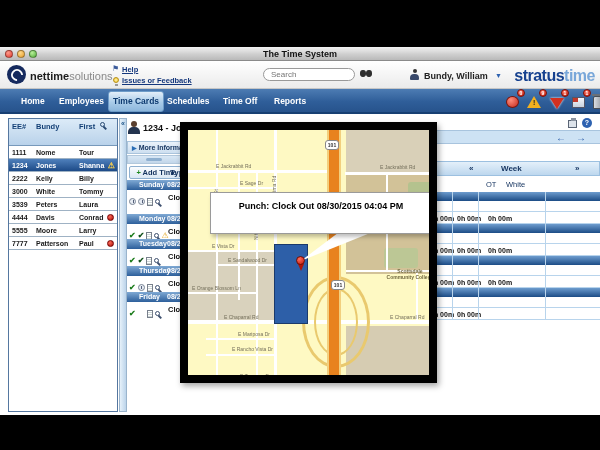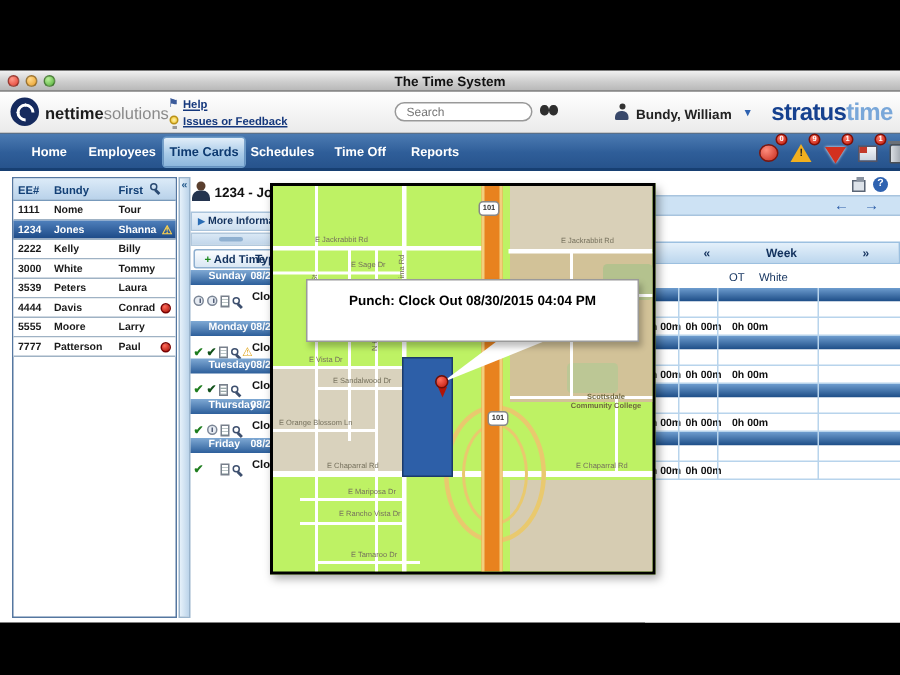--- a/index.html
+++ b/index.html
@@ -50,21 +50,21 @@
   .msg-ico{position:absolute;left:1px;top:5px;width:13px;height:11px;background:linear-gradient(#f4f6f9,#c9d2de);border:1px solid #556}
   .msg-ico::after{content:"";position:absolute;left:0;top:0;width:5px;height:4px;background:#c2392b}
   .trash{position:absolute;left:1px;top:4px;width:11px;height:13px;background:linear-gradient(90deg,#d9dde2,#8e959e);border:1px solid #4a4f55;border-radius:2px 2px 1px 1px}
   .trash::before{content:"";position:absolute;left:-2px;top:-3px;width:13px;height:2px;background:#6a7078}
 
   
   .content{left:0;top:114px;width:600px;height:301px;background:#fff}
 
   
   .emp-panel{position:absolute;left:8px;top:4px;width:110px;height:294px;background:#fff;border:1px solid #5577a0}
-  .emp-head{position:relative;height:15px;background:linear-gradient(#dcebf8,#b9d2ea);border-bottom:1px solid #7799bb;font-size:7.5px;font-weight:bold;color:#123f75}
+  .emp-head{position:relative;height:27px;background:linear-gradient(#dcebf8,#b9d2ea);border-bottom:1px solid #7799bb;font-size:7.5px;font-weight:bold;color:#123f75}
   .emp-row{position:relative;height:13px;border-bottom:1px solid #9fb2c4;font-size:7px;font-weight:bold;color:#1a1a1a;background:#fff}
   .emp-row.sel{background:linear-gradient(#4f80bc,#1d4a87);color:#fff}
   .c-ee{position:absolute;left:3px;top:3px}.c-last{position:absolute;left:27px;top:3px}.c-first{position:absolute;left:70px;top:3px}
   .dot{position:absolute;right:3px;top:3px;width:7px;height:7px;border-radius:50%;background:radial-gradient(circle at 35% 30%,#ff6a5a,#a81106);border:1px solid #700}
   .row-warn{position:absolute;right:2px;top:2px;font-size:8px;color:#ffd24a;line-height:9px}
   .mini-mag{position:absolute;right:12px;top:3px;width:5px;height:5px;border:1.5px solid #2a4a72;border-radius:50%}
   .mini-mag::after{content:"";position:absolute;right:-3px;bottom:-2px;width:4px;height:1.5px;background:#2a4a72;transform:rotate(45deg)}
 
   .collapse-strip{position:absolute;left:119px;top:4px;width:8px;height:294px;background:linear-gradient(90deg,#e6f1fa,#bcd4ea);border:1px solid #9ab4cc;font-size:7px;font-weight:bold;color:#245a8c;text-align:center;line-height:10px}
 
@@ -103,21 +103,21 @@
   .rp-arrow{position:absolute;top:1px;font-size:10px;font-weight:bold;color:#2a5ca8}
   .rp-status-row{position:absolute;left:0;top:31px;width:170px;height:15px;background:#f2f7fc;font-size:7.5px;font-weight:bold;color:#111}
   .rp-week{position:absolute;left:0;top:47px;width:170px;height:15px;background:linear-gradient(#e4f0fa,#bdd7ee);border:1px solid #9cc0e0;font-size:8px;font-weight:bold;color:#13325e}
   .rp-cols{position:absolute;left:0;top:63px;width:170px;height:14px;font-size:7.5px;font-weight:normal;color:#13325e}
   .rp-bar{position:absolute;left:0;width:170px;height:9px;background:linear-gradient(#6d9cce,#1c4c86)}
   .rp-row{position:absolute;left:0;width:170px;border-bottom:1px solid #b8d4ec;background:#fff}
   .rp-val{position:absolute;top:3px;font-size:7px;font-weight:bold;color:#111;white-space:nowrap}
   .rp-vline{position:absolute;top:78px;height:128px;border-left:1px solid #b8d4ec}
 
   
-  .map{position:absolute;left:180px;top:8px;width:257px;height:261px;background:#bef264;border:2px solid #000000;overflow:hidden;z-index:50;box-shadow:2px 3px 6px rgba(0,0,0,.35)}
+  .map{position:absolute;left:180px;top:8px;width:257px;height:261px;background:#fef9c3;border:8px solid #000000;overflow:hidden;z-index:50;box-shadow:2px 3px 6px rgba(0,0,0,.35)}
   .blk{position:absolute}
   .road{position:absolute;background:#fff}
   .hwy{position:absolute;left:139px;top:0;width:14px;height:257px;background:#e8821e;border-left:2px solid #f2cf7e;border-right:2px solid #f2cf7e}
   .loop{position:absolute;left:114px;top:146px;width:68px;height:92px;border:3px solid #e9c96e;border-radius:50%}
   .loop2{position:absolute;left:126px;top:158px;width:44px;height:68px;border:2px solid #e9c96e;border-radius:50%}
   .shield{position:absolute;width:14px;height:10px;background:#fff;border:1px solid #888;border-radius:3px;font-size:5px;font-weight:bold;color:#333;text-align:center;line-height:8px}
   .bluerect{position:absolute;left:86px;top:114px;width:34px;height:80px;background:#2d5fa8;border:1px solid #1b3a6b}
   .ml{position:absolute;font-size:5px;color:#75705c;white-space:nowrap}
   .mlv{transform:rotate(-90deg);transform-origin:0 0}
   .poi{position:absolute;left:196px;top:138px;width:52px;font-size:5px;line-height:6px;color:#70683f;text-align:center;font-weight:bold}
@@ -288,21 +288,21 @@
 
     <div class="rp">
       <span class="rp-print"></span>
       <span class="rp-help">?</span>
       <div class="rp-arrowsbar">
         <span class="rp-arrow" style="left:126px">←</span>
         <span class="rp-arrow" style="left:146px">→</span>
       </div>
       <div class="rp-week">
         <span style="position:absolute;left:38px;top:2px">«</span>
-        <span style="position:absolute;left:70px;top:2px;width:40px;text-align:center">Week</span>
+        <span style="position:absolute;left:70px;top:2px;width:40px;text-align:left">Week</span>
         <span style="position:absolute;left:144px;top:2px">»</span>
       </div>
       <div class="rp-cols">
         <span style="position:absolute;left:56px;top:3px">OT</span>
         <span style="position:absolute;left:76px;top:3px">White</span>
       </div>
 
       <div class="rp-bar" style="top:78px"></div>
       <div class="rp-row" style="top:87px;height:11px"></div>
       <div class="rp-row" style="top:98px;height:12px">

